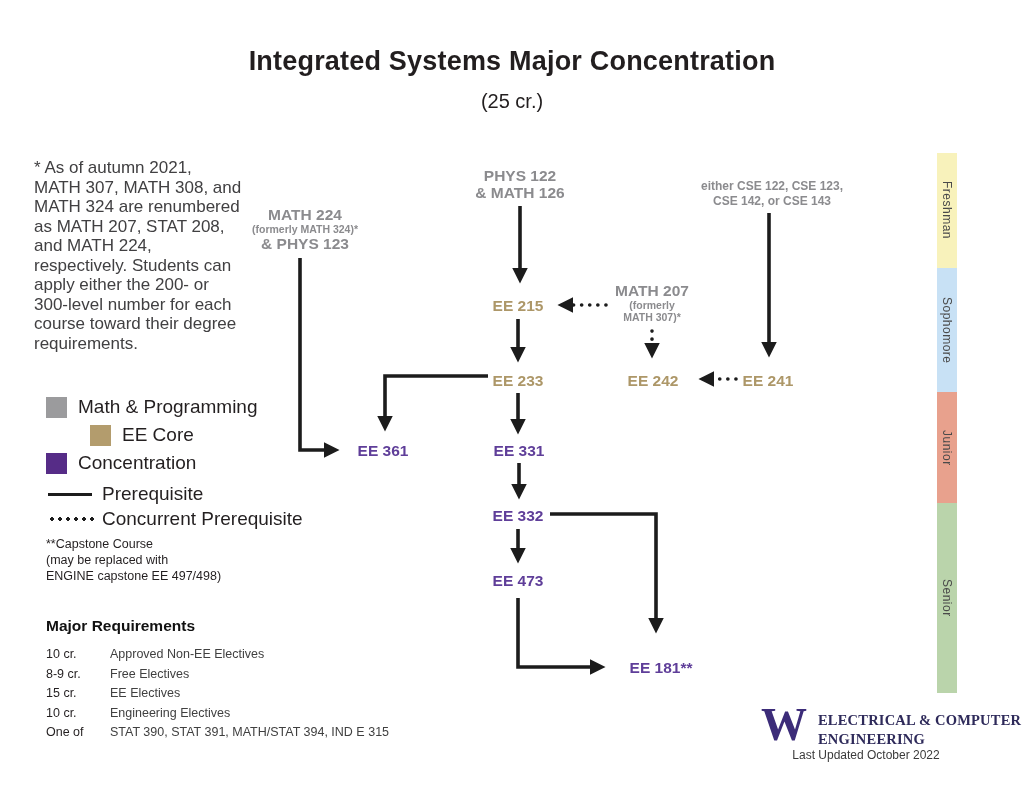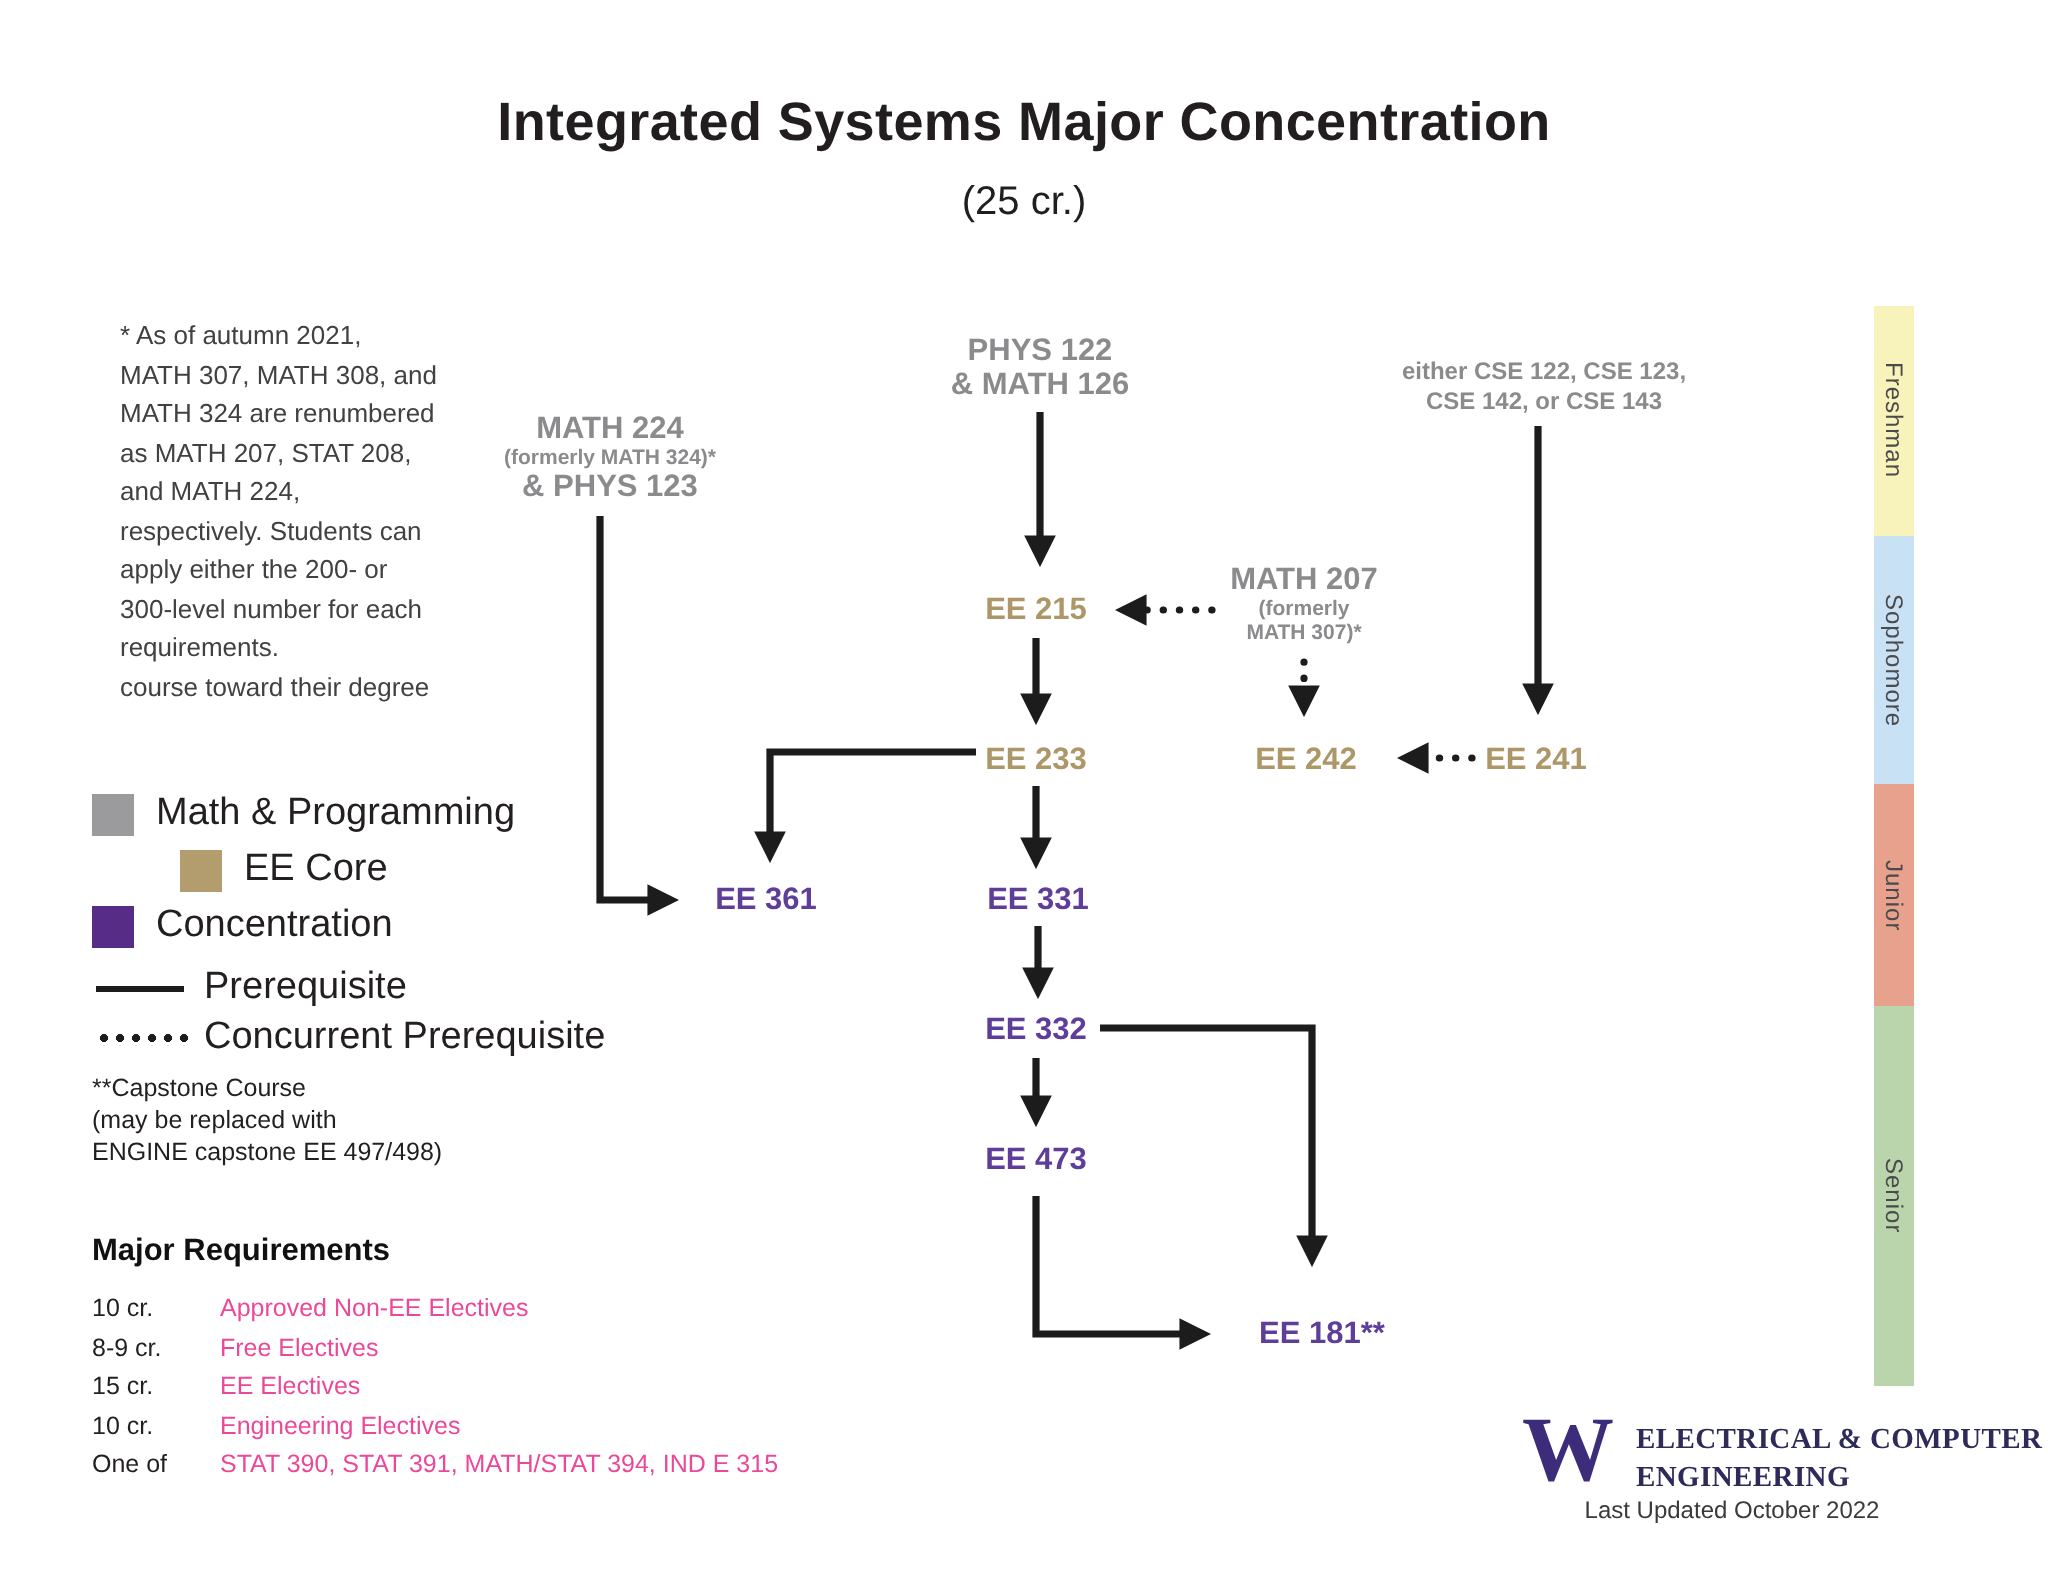--- a/index.html
+++ b/index.html
@@ -5,37 +5,37 @@
   * { margin:0; padding:0; box-sizing:border-box; }
   html,body { background:#ffffff; }
   body { font-family:"Liberation Sans", sans-serif; color:#231f20; }
   .page { position:relative; width:1024px; height:791px; background:#ffffff; overflow:hidden; }
 
   .title { position:absolute; left:512px; top:46px; transform:translateX(-50%);
            font-size:27px; font-weight:bold; letter-spacing:0.2px; color:#221e1f; white-space:nowrap; }
   .subtitle { position:absolute; left:512px; top:90px; transform:translateX(-50%);
               font-size:20px; color:#221e1f; }
 
-  .note { position:absolute; left:60px; top:158px; width:215px;
-          font-size:13px; line-height:19.5px; color:#414042; }
+  .note { position:absolute; left:34px; top:158px; width:215px;
+          font-size:17px; line-height:19.5px; color:#414042; }
 
   
   .legend-row { position:absolute; display:flex; align-items:center; }
   .swatch { width:21px; height:21px; display:inline-block; }
   .legend-label { margin-left:11px; font-size:19px; color:#231f20; white-space:nowrap; }
   .line-sample { width:44px; height:0; border-top:3.5px solid #1c1c1c; }
   .dot-sample { width:46px; height:4px; background-image:radial-gradient(circle, #1c1c1c 1.9px, transparent 2px);
                 background-size:8px 4px; background-repeat:repeat-x; background-position:left center; }
   .capstone { position:absolute; left:46px; top:536px; font-size:12.5px; line-height:16px; color:#231f20; }
 
   .req-heading { position:absolute; left:46px; top:617px; font-size:15.5px; font-weight:bold; color:#111; }
   .req-table { position:absolute; left:46px; top:645px; font-size:12.5px; line-height:19.5px; }
   .req-row { display:flex; }
   .req-cr { width:64px; color:#231f20; }
-  .req-desc { color:#ec4899; }
+  .req-desc { color:#404040; }
 
   
   .node { position:absolute; transform:translate(-50%,-50%); text-align:center; white-space:nowrap; font-weight:bold; }
   .gray   { color:#8b8b8e; }
   .tan    { color:#ad9768; }
   .purple { color:#5f3e99; }
   .n-main  { font-size:15.5px; line-height:17px; }
   .n-small { font-size:10.5px; line-height:12px; }
   .n-cse   { font-size:12px;  line-height:14.5px; }
 
@@ -66,22 +66,22 @@
 
   <div class="note">
     <div>* As of autumn 2021,</div>
     <div>MATH 307, MATH 308, and</div>
     <div>MATH 324 are renumbered</div>
     <div>as MATH 207, STAT 208,</div>
     <div>and MATH 224,</div>
     <div>respectively. Students can</div>
     <div>apply either the 200- or</div>
     <div>300-level number for each</div>
+    <div>course toward their degree</div>
     <div>requirements.</div>
-    <div>course toward their degree</div>
   </div>
 
   <div class="legend-row" style="left:46px; top:396px;">
     <span class="swatch" style="background: rgb(155, 155, 157);"></span>
     <span class="legend-label">Math &amp; Programming</span>
   </div>
   <div class="legend-row" style="left:46px; top:424px;padding-left:44px;">
     <span class="swatch" style="background: rgb(179, 156, 109);"></span>
     <span class="legend-label">EE Core</span>
   </div>

